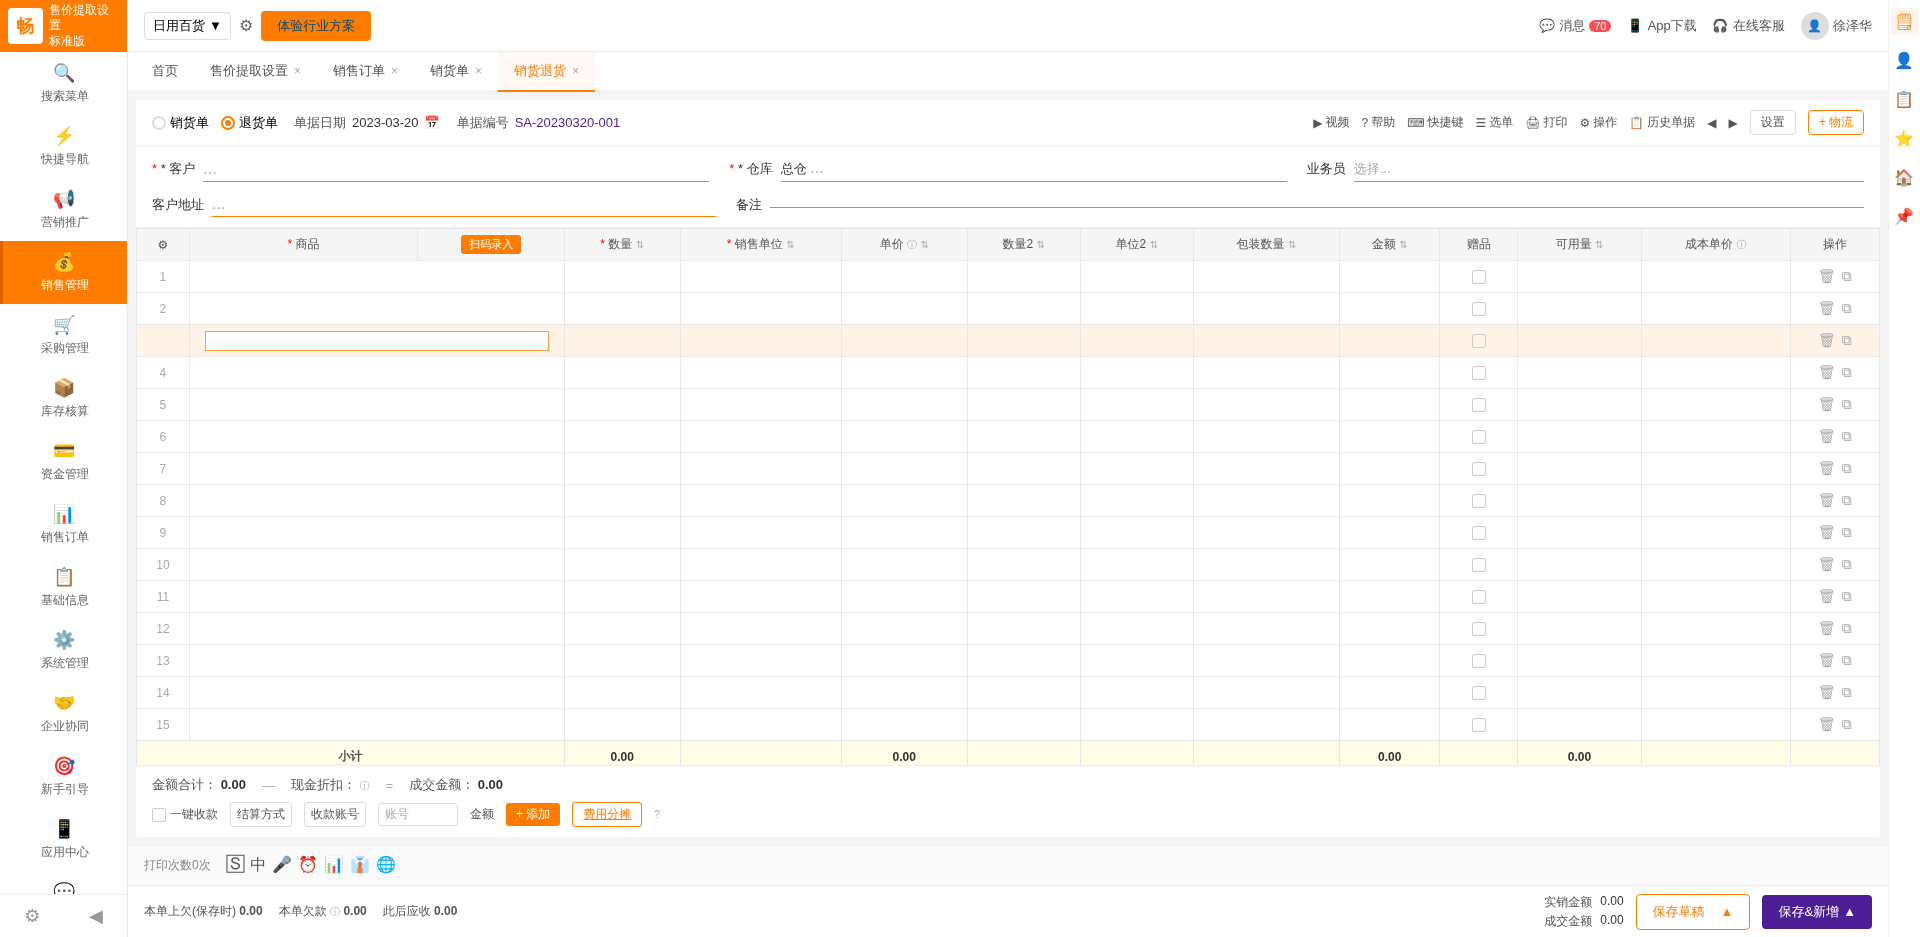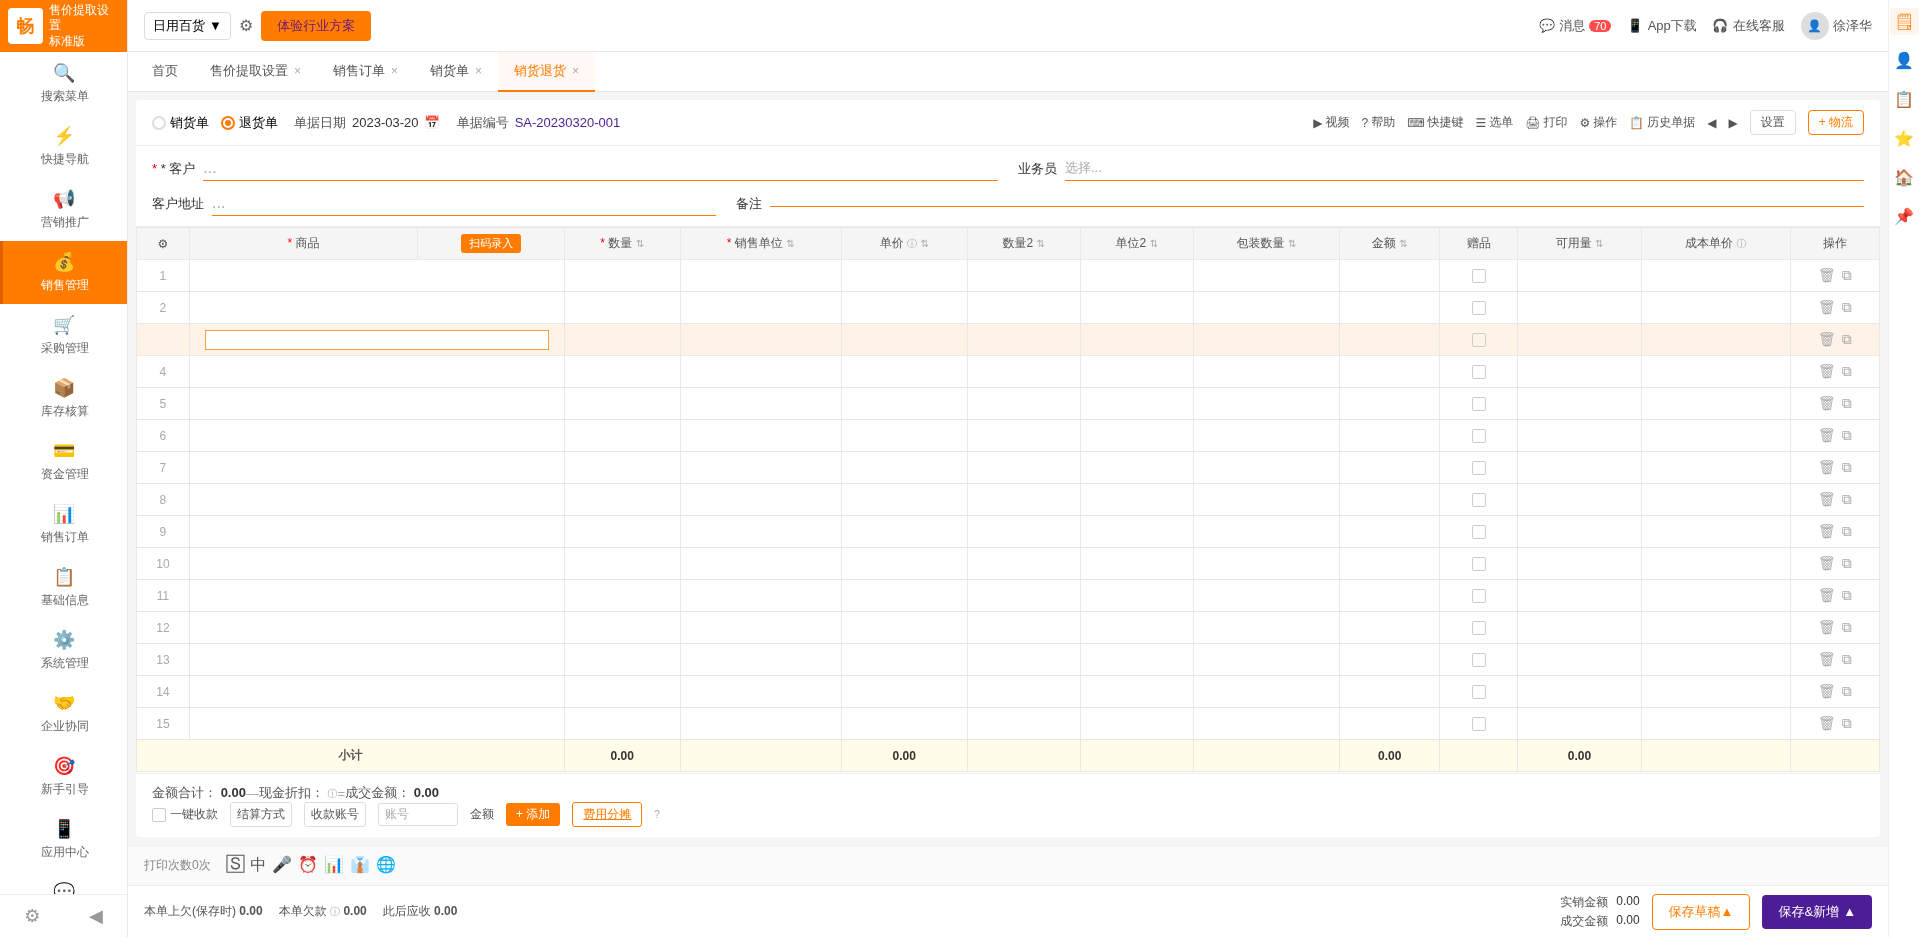--- a/index.html
+++ b/index.html
@@ -18,21 +18,21 @@
     .sidebar-bottom-btn { font-size: 18px; color: #999; cursor: pointer; }
 
     
     .main { flex: 1; display: flex; flex-direction: column; overflow: hidden; }
 
     
     .topbar { height: 52px; background: #fff; display: flex; align-items: center; padding: 0 16px; border-bottom: 1px solid #e8e8e8; justify-content: space-between; flex-shrink: 0; }
     .topbar-left { display: flex; align-items: center; gap: 8px; }
     .topbar-select { border: 1px solid #ddd; border-radius: 4px; padding: 4px 8px; font-size: 13px; display: flex; align-items: center; gap: 4px; cursor: pointer; }
     .topbar-gear { color: #666; cursor: pointer; font-size: 16px; }
-    .topbar-btn { background: #ff7c00; color: #701a75; border: none; border-radius: 4px; padding: 6px 16px; cursor: pointer; font-size: 13px; }
+    .topbar-btn { background: #ff7c00; color: #0c4a6e; border: none; border-radius: 4px; padding: 6px 16px; cursor: pointer; font-size: 13px; }
     .topbar-right { display: flex; align-items: center; gap: 16px; color: #555; font-size: 13px; }
     .topbar-right-item { display: flex; align-items: center; gap: 4px; cursor: pointer; }
     .badge { background: #ff4d4f; color: #fff; border-radius: 10px; padding: 0 5px; font-size: 11px; min-width: 16px; text-align: center; }
     .avatar { width: 28px; height: 28px; border-radius: 50%; background: #ddd; display: flex; align-items: center; justify-content: center; font-size: 12px; color: #666; }
 
     
     .tabbar { height: 40px; background: #fff; display: flex; align-items: center; border-bottom: 1px solid #e8e8e8; flex-shrink: 0; padding: 0 8px; }
     .tab { padding: 0 16px; height: 40px; display: flex; align-items: center; gap: 6px; cursor: pointer; font-size: 13px; color: #555; border-bottom: 2px solid transparent; white-space: nowrap; }
     .tab.active { color: #ff7c00; border-bottom-color: #ff7c00; background: #fff8f5; }
     .tab-close { font-size: 12px; color: #aaa; cursor: pointer; }
@@ -72,21 +72,21 @@
     .checkbox-cell { display: flex; align-items: center; justify-content: center; }
     .checkbox { width: 14px; height: 14px; border: 1px solid #ccc; border-radius: 2px; }
     .action-icons { display: flex; gap: 6px; justify-content: center; }
     .action-icon { color: #aaa; cursor: pointer; font-size: 14px; }
     .sort-icon { color: #aaa; font-size: 10px; cursor: pointer; }
     .subtotal-row { background: #fffde8; font-weight: bold; }
     .subtotal-row td { color: #333; }
 
     
     .form-footer { padding: 10px 16px; border-top: 1px solid #eee; }
-    .footer-row1 { display: flex; align-items: center; margin-bottom: 0; text-align: center; }
+    .footer-row1 { display: flex; align-items: center; gap: 16px; margin-bottom: 8px; text-align: center; }
     .footer-row2 { display: flex; align-items: center; gap: 12px; }
     .footer-amount { font-size: 13px; color: #333; }
     .footer-amount .label { color: #555; }
     .footer-amount .value { color: #333; font-weight: bold; }
     .dash { color: #aaa; }
     .eq { color: #aaa; }
     .footer-input { border: 1px solid #ddd; border-radius: 3px; padding: 2px 6px; width: 80px; font-size: 12px; }
     .checkbox-label { display: flex; align-items: center; gap: 4px; font-size: 12px; color: #555; }
     .btn-add { background: #ff7c00; color: #fff; border: none; border-radius: 3px; padding: 3px 10px; cursor: pointer; font-size: 12px; }
     .btn-split { background: #fff; border: 1px solid #ff7c00; color: #ff7c00; border-radius: 3px; padding: 3px 10px; cursor: pointer; font-size: 12px; text-decoration: underline; }
@@ -95,21 +95,21 @@
     .status-bar { height: 40px; background: #fafafa; border-top: 1px solid #eee; display: flex; align-items: center; padding: 0 16px; gap: 16px; font-size: 12px; color: #555; flex-shrink: 0; }
     .status-bar .print-info { color: #888; }
 
     
     .action-bar { height: 52px; background: #fff; border-top: 1px solid #eee; display: flex; align-items: center; padding: 0 16px; justify-content: space-between; flex-shrink: 0; }
     .action-bar-left { display: flex; gap: 16px; font-size: 12px; color: #555; }
     .action-bar-right { display: flex; align-items: center; gap: 12px; }
     .amount-summary { display: flex; flex-direction: column; align-items: flex-end; font-size: 12px; color: #555; gap: 2px; }
     .amount-summary .row { display: flex; gap: 8px; }
     .amount-summary .row .num { color: #333; }
-    .btn-save-draft { background: #fff; border: 1px solid #ff7c00; color: #ff7c00; border-radius: 4px; padding: 8px 16px; cursor: pointer; font-size: 13px; display: flex; align-items: center; gap: 0; }
+    .btn-save-draft { background: #fff; border: 1px solid #ff7c00; color: #ff7c00; border-radius: 4px; padding: 8px 16px; cursor: pointer; font-size: 13px; display: flex; align-items: center; gap: 16px; }
     .btn-save-new { background: #4c1d95; border: none; color: #fff; border-radius: 4px; padding: 8px 16px; cursor: pointer; font-size: 13px; display: flex; align-items: center; gap: 4px; }
 
     
     .right-panel { width: 32px; background: #fff; border-left: 1px solid #eee; display: flex; flex-direction: column; align-items: center; padding-top: 8px; gap: 12px; flex-shrink: 0; }
     .right-panel-icon { font-size: 16px; color: #aaa; cursor: pointer; padding: 4px; }
     .right-panel-icon.active { color: #ff7c00; background: #fff5ef; border-radius: 4px; }
 
     .th-info { font-size: 10px; color: #aaa; }
 
     .select-dropdown { border: 1px solid #ddd; border-radius: 3px; padding: 3px 6px; font-size: 12px; color: #555; background: #fff; cursor: pointer; }
@@ -282,20 +282,27 @@
         </div>
       </div>
 
       <div class="form-body">
         <div class="form-row">
           <div class="form-group" style="flex:1.5">
             <label><span style="color:#f00">*</span> <span>* 客户</span></label>
             <div class="form-input"><span class="form-input-dots">...</span></div>
           </div>
           <div class="form-group" style="flex:1.5">
+            <label><span style="color:#f00">*</span> <span>* 仓库</span></label>
+            <div class="form-input">
+              <span style="color:#333">总仓</span>
+              <span class="form-input-dots"> <span>...</span></span>
+            </div>
+          </div>
+          <div class="form-group" style="flex:1.5">
             <label><span>业务员</span></label>
             <div class="form-input"><span style="color:#aaa">选择...</span></div>
           </div>
         </div>
         <div class="form-row">
           <div class="form-group" style="flex:1.5">
             <label><span>客户地址</span></label>
             <div class="form-input"><span class="form-input-dots">...</span></div>
           </div>
           <div class="form-group" style="flex:3">

